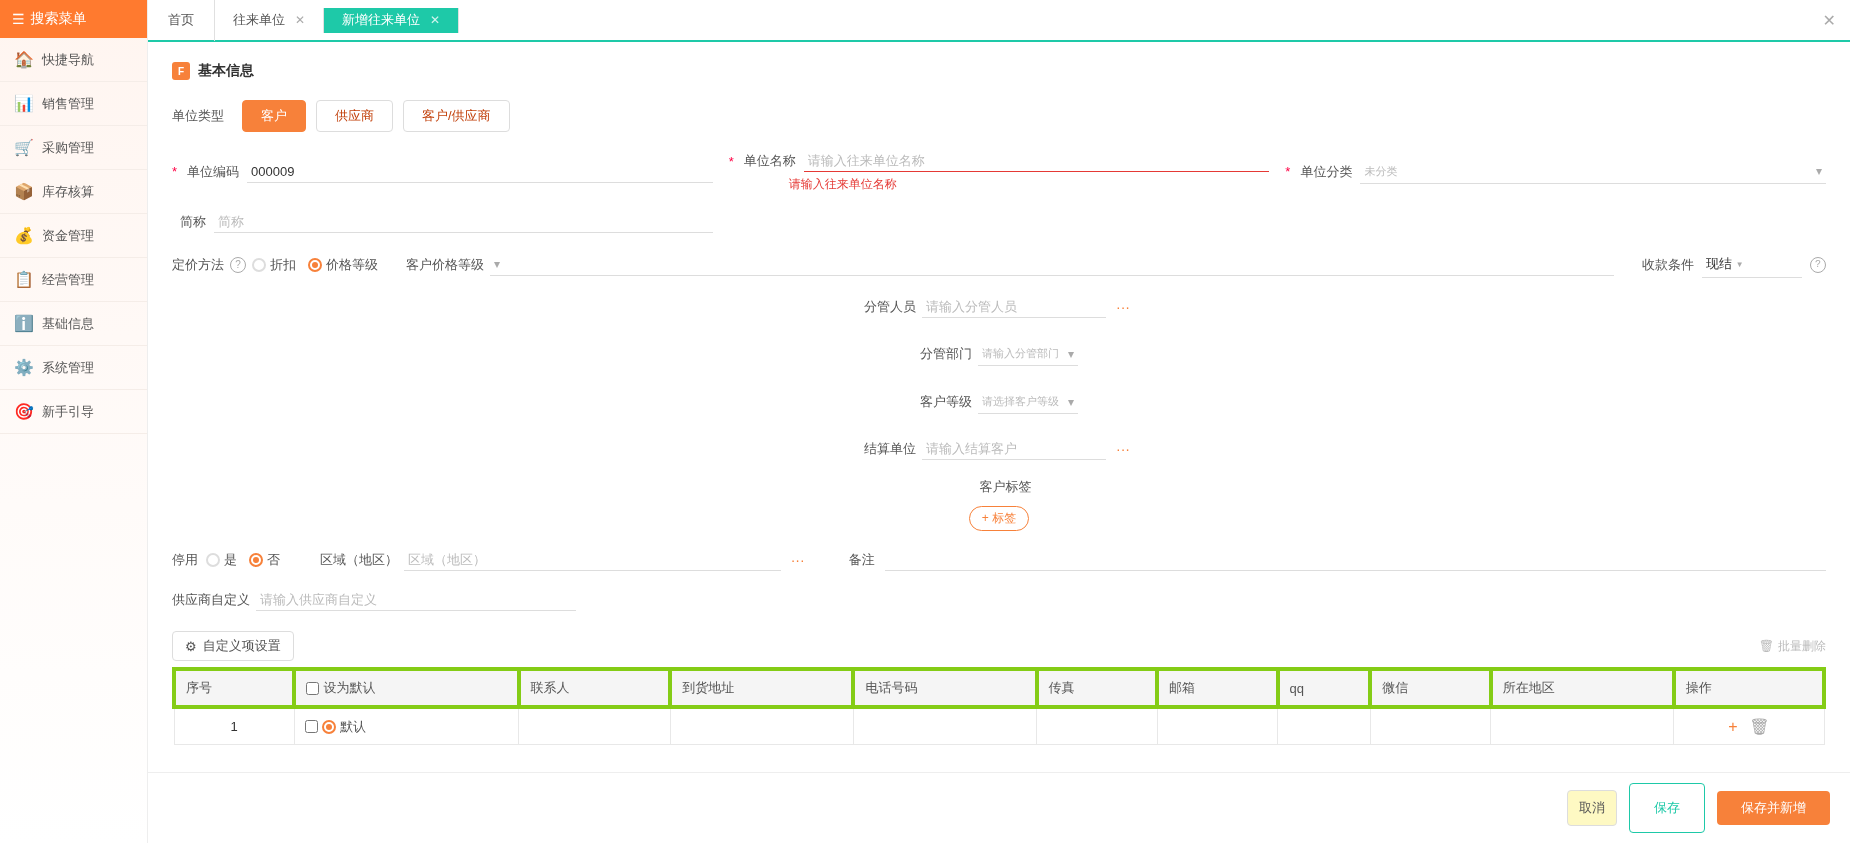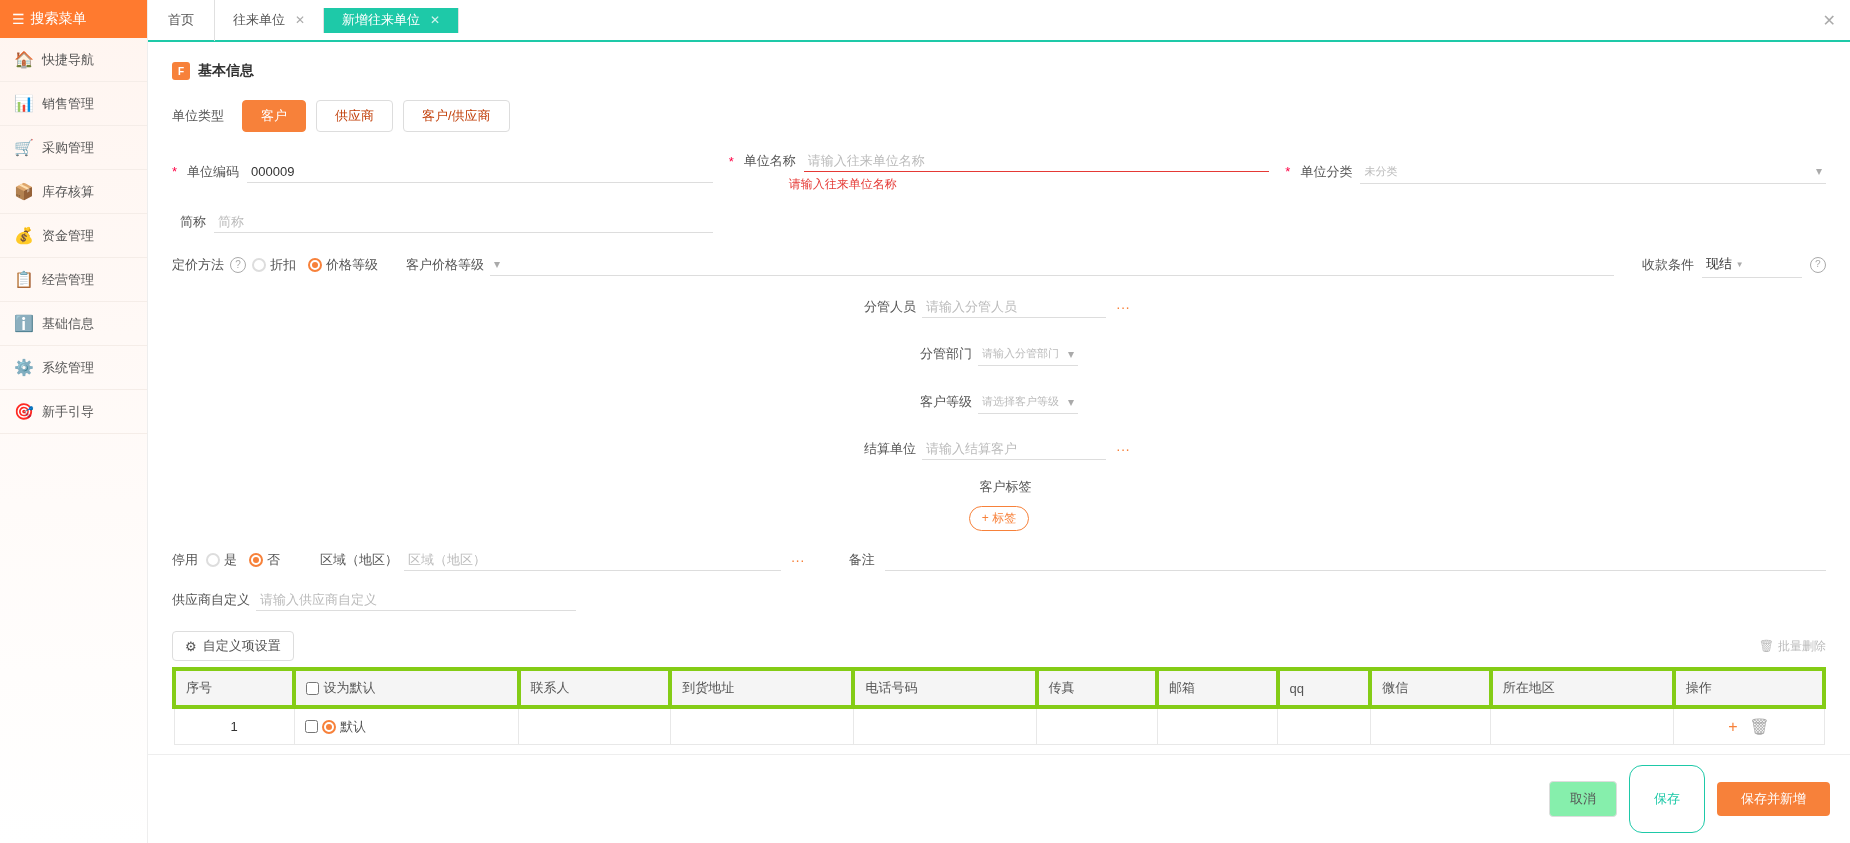--- a/index.html
+++ b/index.html
@@ -293,34 +293,34 @@
     .footer {
       display: flex;
       justify-content: flex-end;
       align-items: center;
       padding: 10px 20px;
       background: #fff;
       border-top: 1px solid #eee;
       gap: 12px;
     }
     .btn-cancel {
-      padding: 8px 20px;
+      padding: 8px 11px;
       border: 1px solid #ddd;
-      background: #86efac;
+      background: #fef9c3;
       color: #555;
       border-radius: 4px;
       cursor: pointer;
       font-size: 13px;
     }
     .btn-save {
-      padding: 24px 24px;
+      padding: 15px 24px;
       border: 1px solid #1ec9a8;
       background: white;
       color: #1ec9a8;
-      border-radius: 13px;
+      border-radius: 4px;
       cursor: pointer;
       font-size: 13px;
     }
     .btn-save-new {
       padding: 8px 24px;
       border: none;
       background: #f7813a;
       color: white;
       border-radius: 4px;
       cursor: pointer;

